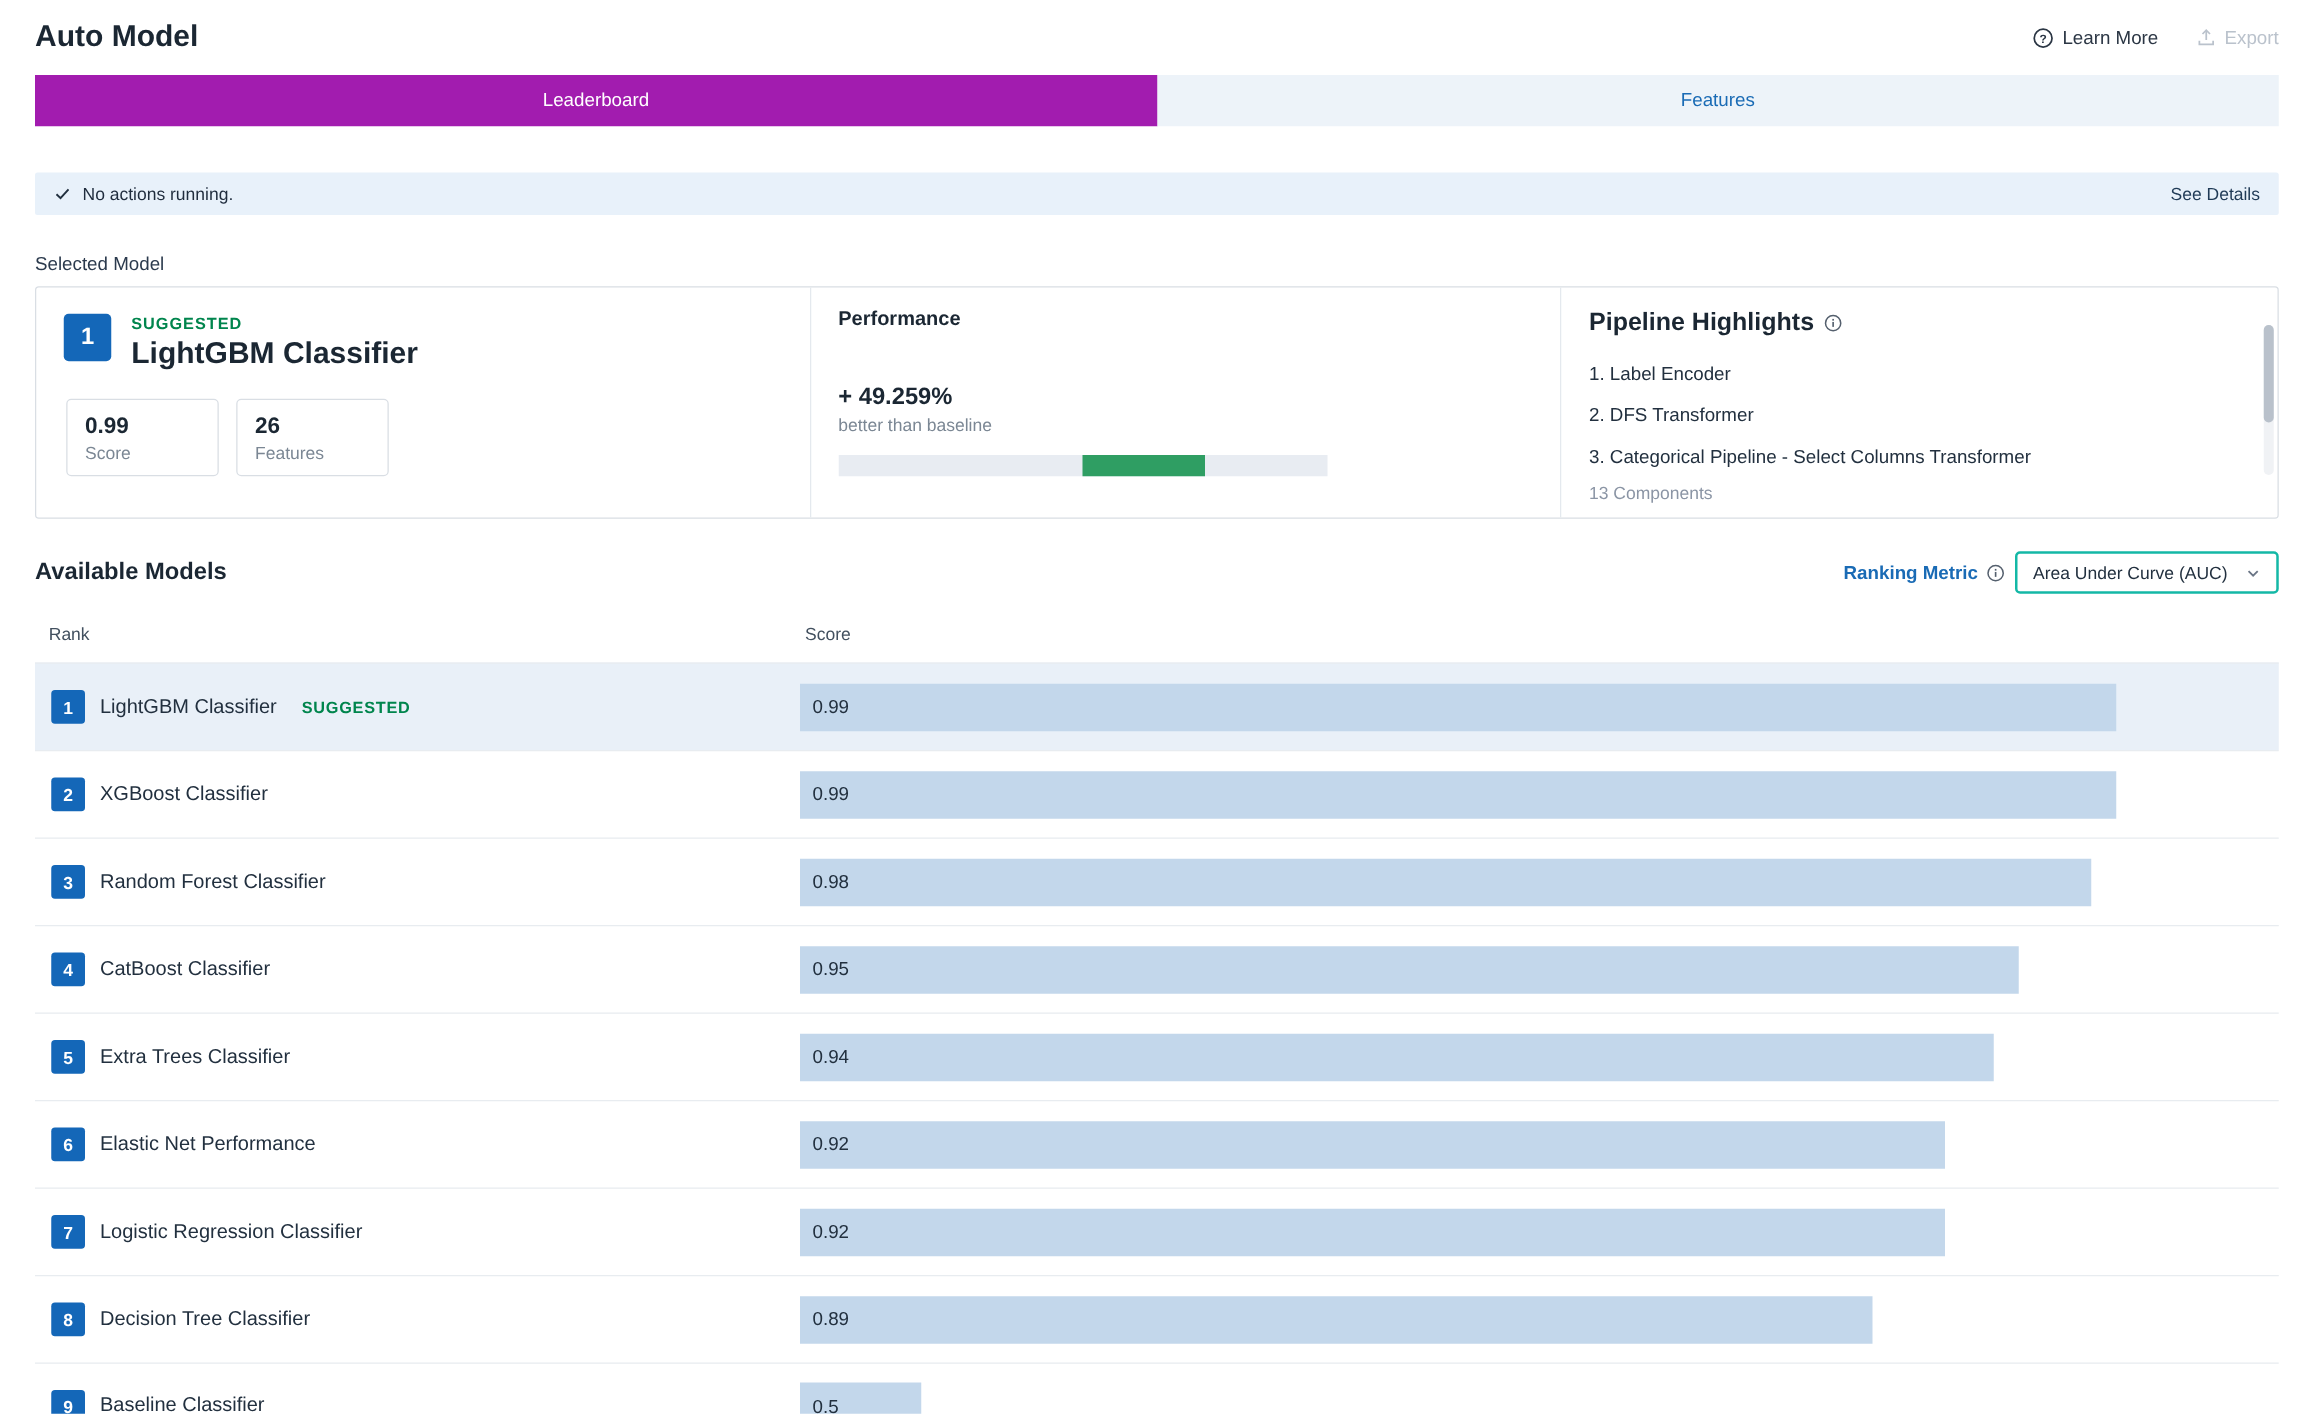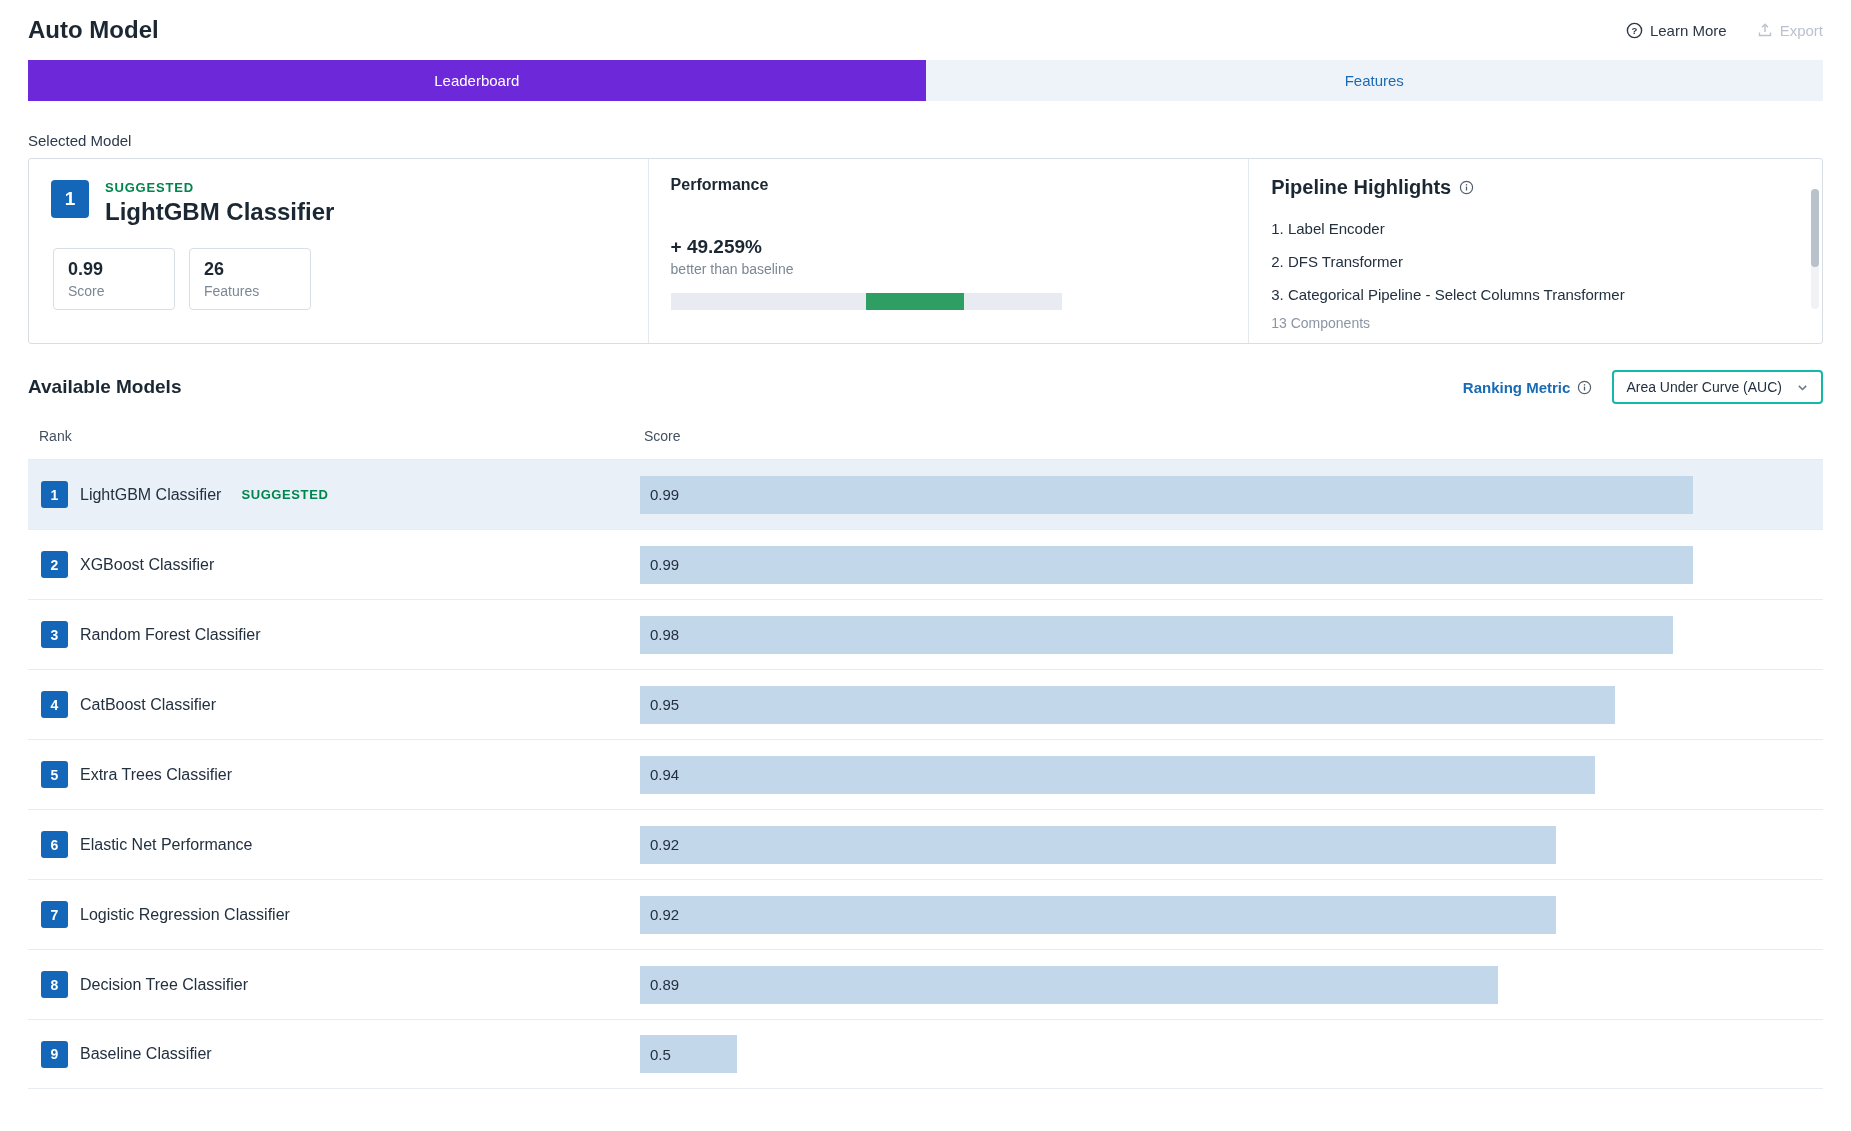--- a/index.html
+++ b/index.html
@@ -12,21 +12,21 @@
   .page-title { font-size:24px; font-weight:700; color:#1b2733; }
   .topbar-actions { display:flex; align-items:center; gap:30px; }
   .action { display:flex; align-items:center; gap:7px; font-size:15px; cursor:pointer; }
   .action.learn { color:#2b3644; }
   .action.export { color:#bac2cc; }
   .icon-svg { display:block; }
 
   
   .tabs { display:flex; margin-top:14px; height:41px; }
   .tab { flex:1; display:flex; align-items:center; justify-content:center; font-size:15px; cursor:pointer; }
-  .tab.active { background:#6d28d9; color:#ffffff; }
+  .tab.active { background:#a21caf; color:#ffffff; }
   .tab.inactive { background:#edf3f9; color:#1a6bb5; }
 
   
   .status-bar { margin-top:37px; height:34px; background:#e8f1fa; border-radius:2px;
     display:flex; justify-content:space-between; align-items:center; padding:0 15px; font-size:14px; color:#1f2c3d; }
   .status-left { display:flex; align-items:center; gap:9px; }
   .see-details { color:#1f3a56; cursor:pointer; }
 
   
   .section-label { margin-top:31px; font-size:15px; color:#2b3a4d; }
@@ -54,21 +54,21 @@
   .pipeline-title-row { display:flex; align-items:center; gap:8px; font-size:20px; font-weight:700; color:#1b2733; }
   .pipeline-list { margin-top:13px; }
   .pipeline-item { font-size:15px; color:#22303f; line-height:33px; white-space:nowrap; overflow:hidden; }
   .pipeline-footer { position:absolute; left:22px; bottom:12px; font-size:14px; color:#8b95a5; }
   .pipe-scrollbar { position:absolute; right:3px; top:30px; width:8px; height:120px; background:#f0f2f5; border-radius:4px; }
   .pipe-thumb { width:8px; height:78px; background:#b9c1cb; border-radius:4px; }
 
   
   .avail-header { margin-top:26px; display:flex; justify-content:space-between; align-items:center; }
   .avail-title { font-size:19px; font-weight:700; color:#1b2733; }
-  .avail-actions { display:flex; align-items:center; gap:20px; }
+  .avail-actions { display:flex; align-items:center; gap:8px; }
   .ranking-metric { display:flex; align-items:center; gap:7px; color:#1a6bb5; font-size:15px; font-weight:700; cursor:pointer; }
   .metric-dropdown { border:2px solid #14b8a6; border-radius:4px; padding:7px 12px; display:flex;
     align-items:center; gap:14px; font-size:14px; color:#22303f; cursor:pointer; background:#fff; }
 
   
   .table-head { margin-top:24px; display:grid; grid-template-columns:612px 1fr; font-size:14px; color:#42505f; padding-bottom:15px; }
   .th-rank { padding-left:11px; }
   .th-score { padding-left:4px; }
   .rows { }
   .model-row { display:grid; grid-template-columns:612px 1fr; align-items:center; height:70px; border-top:1px solid #e8ecf0; }
@@ -111,20 +111,31 @@
         <span>Export</span>
       </div>
     </div>
   </div>
 
   <div class="tabs">
     <div class="tab active">Leaderboard</div>
     <div class="tab inactive">Features</div>
   </div>
 
+  <div class="status-bar">
+    <div class="status-left">
+      <span>
+        <svg class="icon-svg" width="14" height="14" viewBox="0 0 16 16" fill="none" stroke="#22303f" stroke-width="1.8">
+          <path d="M2.5 8.5 L6.2 12 L13.5 4"></path>
+        </svg>
+      </span>
+      <span>No actions running.</span>
+    </div>
+    <div class="see-details">See Details</div>
+  </div>
 
   <div class="section-label">Selected Model</div>
 
   <div class="model-card">
     <div class="card-col">
       <div class="model-head">
         <div class="rank-badge-lg">1</div>
         <div>
           <div class="suggested-lbl">SUGGESTED</div>
           <div class="model-name">LightGBM Classifier</div>

